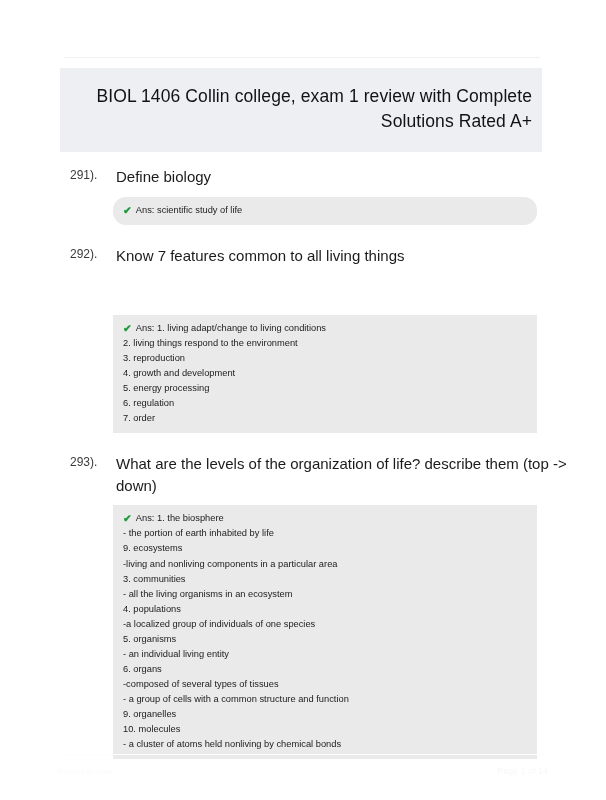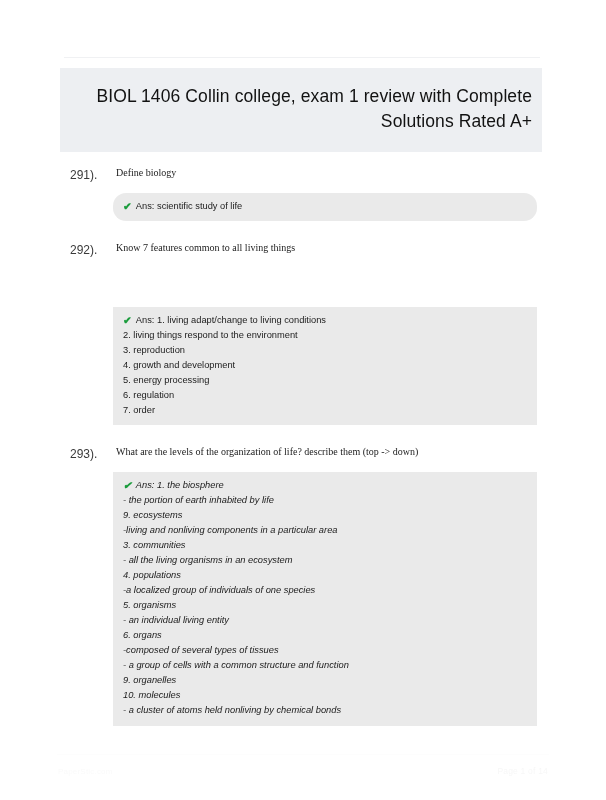--- a/index.html
+++ b/index.html
@@ -75,25 +75,24 @@
     width: 46px;
     min-width: 46px;
     margin-left: 70px;
     font-size: 12px;
     color: #3a3a3a;
     line-height: 1.4;
     padding-top: 1px;
     text-align: left;
   }
   .q-text {
-    font-size: 10px;
+    font-size: 15px;
     color: #1b1b1b;
     line-height: 1.45;
     padding-right: 20px;
-    font-family: Liberation Serif, serif;
   }
 
   .ans-box {
     margin-left: 113px;
     width: 424px;
     box-sizing: border-box;
     background: #eaeaea;
     padding: 6px 10px 7px 10px;
   }
   .ans-line {
@@ -182,21 +181,21 @@
           <div class="ans-line"><span>5. energy processing</span></div>
           <div class="ans-line"><span>6. regulation</span></div>
           <div class="ans-line"><span>7. order</span></div>
         </div>
       </div>
       <div class="qa-item">
         <div class="q-row">
           <div class="q-num">293).</div>
           <div class="q-text">What are the levels of the organization of life? describe them (top -&gt; down)</div>
         </div>
-        <div class="ans-box" style="background: rgb(234, 234, 234); font-style: italic;">
+        <div class="ans-box" style="background: rgb(234, 234, 234);">
           <div class="ans-line first"><span class="check-icon" style="color: rgb(26, 156, 60);">✔</span><span>Ans: 1. the biosphere</span></div>
           <div class="ans-line"><span>- the portion of earth inhabited by life</span></div>
           <div class="ans-line"><span>9. ecosystems</span></div>
           <div class="ans-line"><span>-living and nonliving components in a particular area</span></div>
           <div class="ans-line"><span>3. communities</span></div>
           <div class="ans-line"><span>- all the living organisms in an ecosystem</span></div>
           <div class="ans-line"><span>4. populations</span></div>
           <div class="ans-line"><span>-a localized group of individuals of one species</span></div>
           <div class="ans-line"><span>5. organisms</span></div>
           <div class="ans-line"><span>- an individual living entity</span></div>

